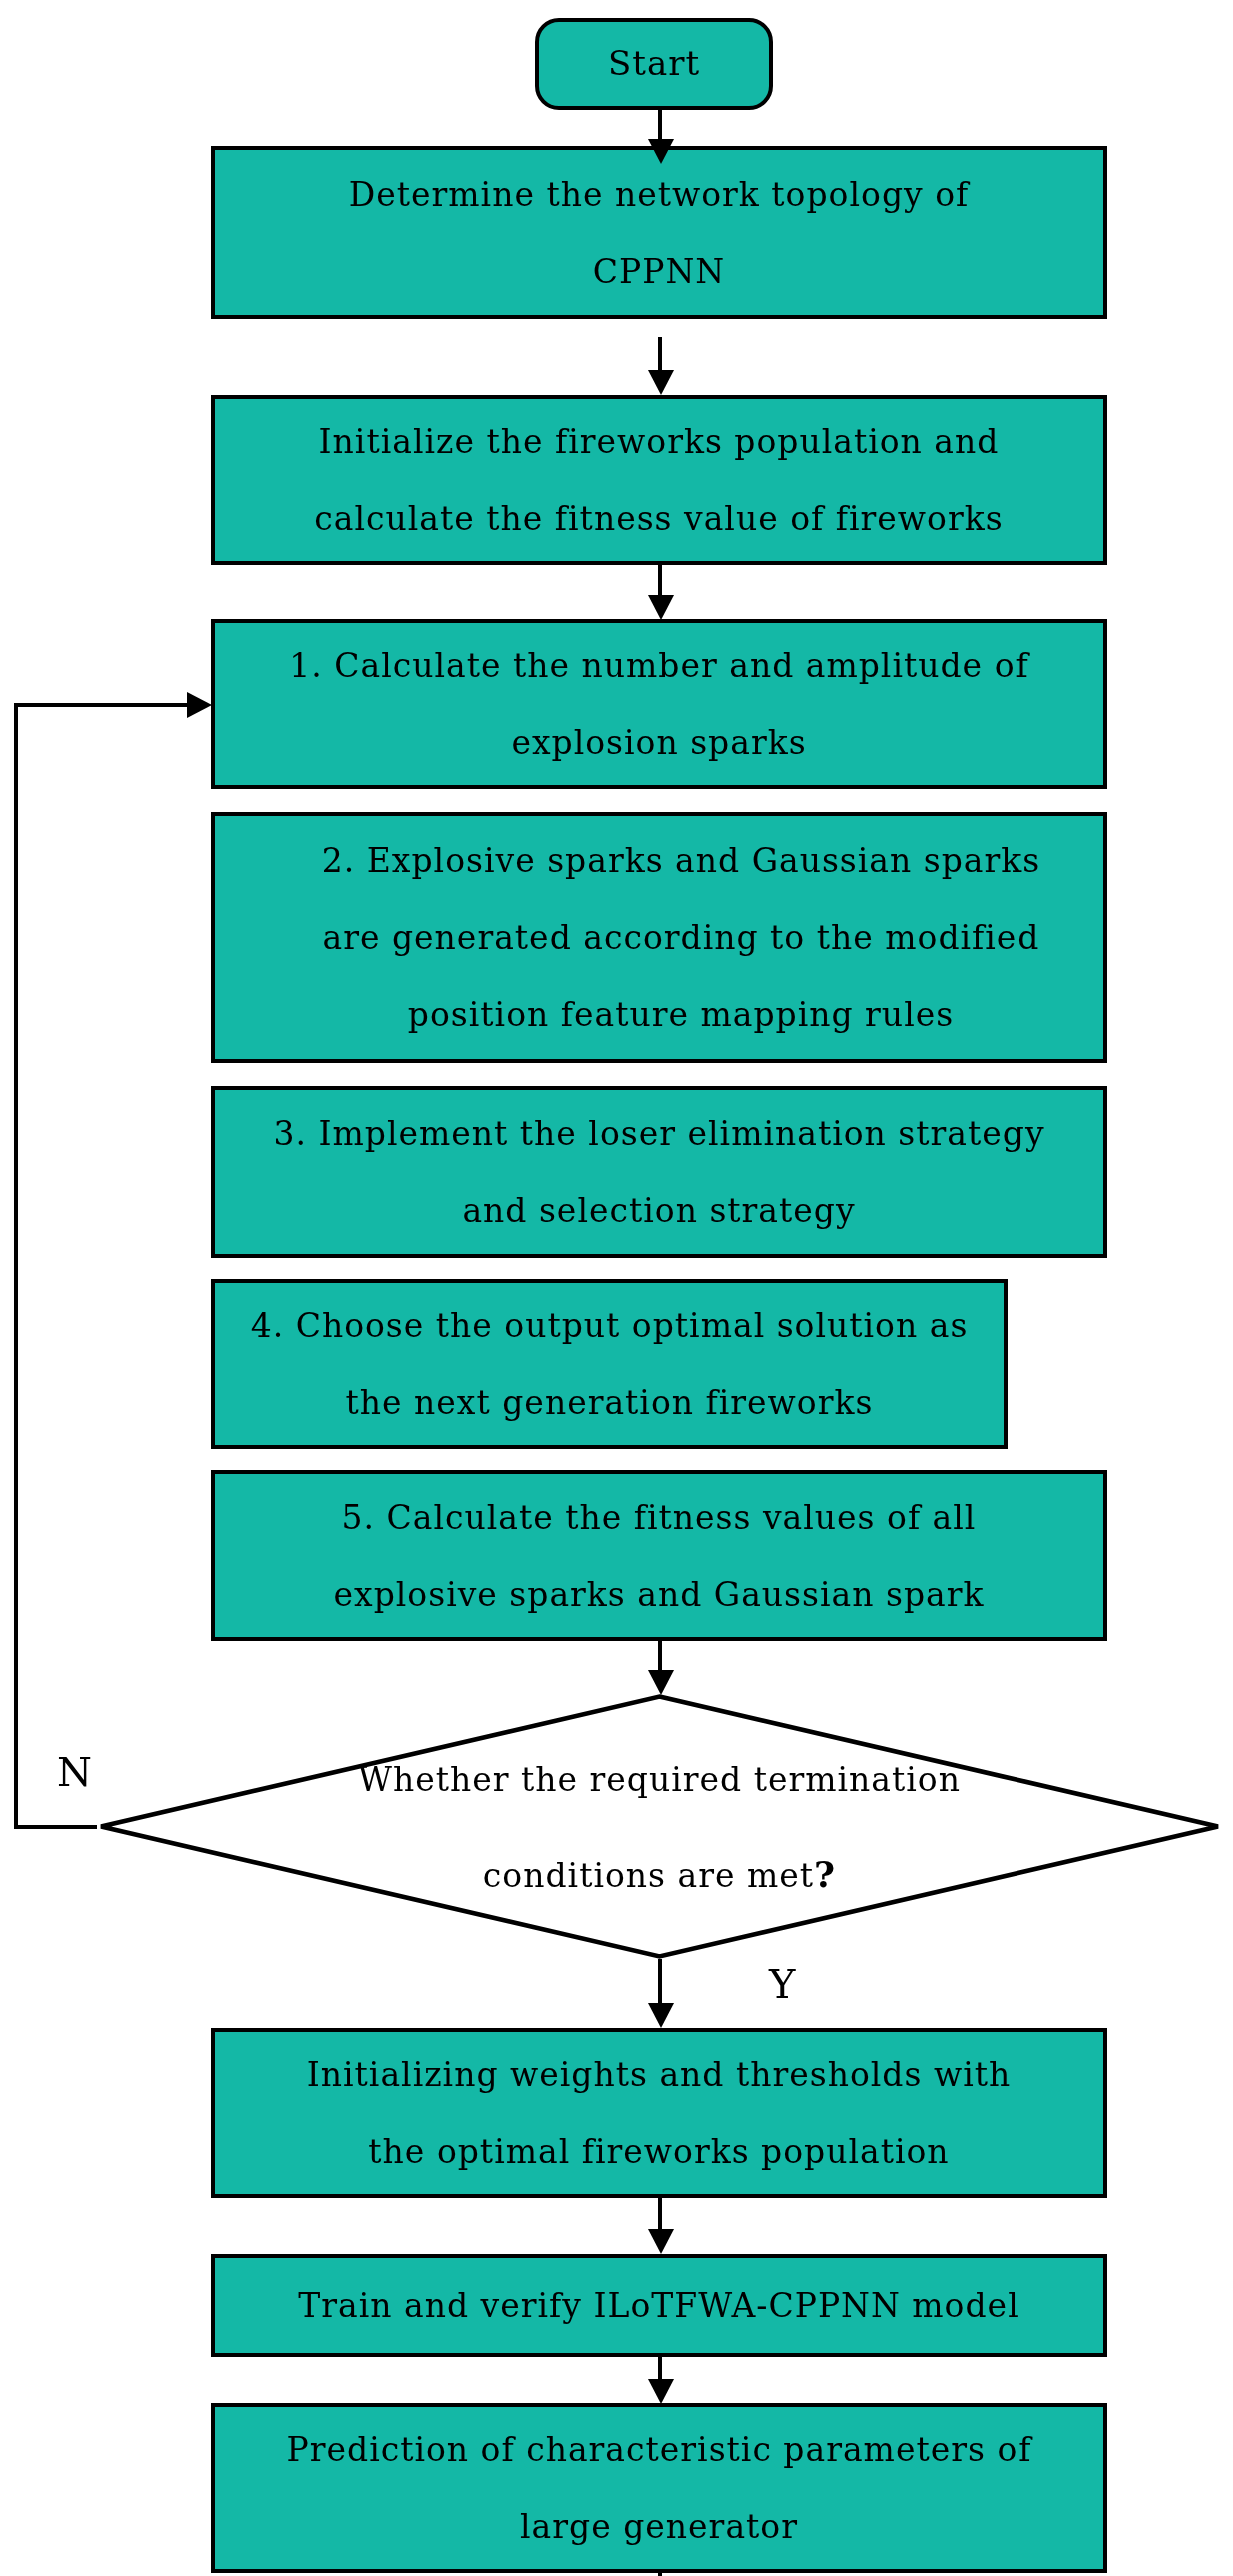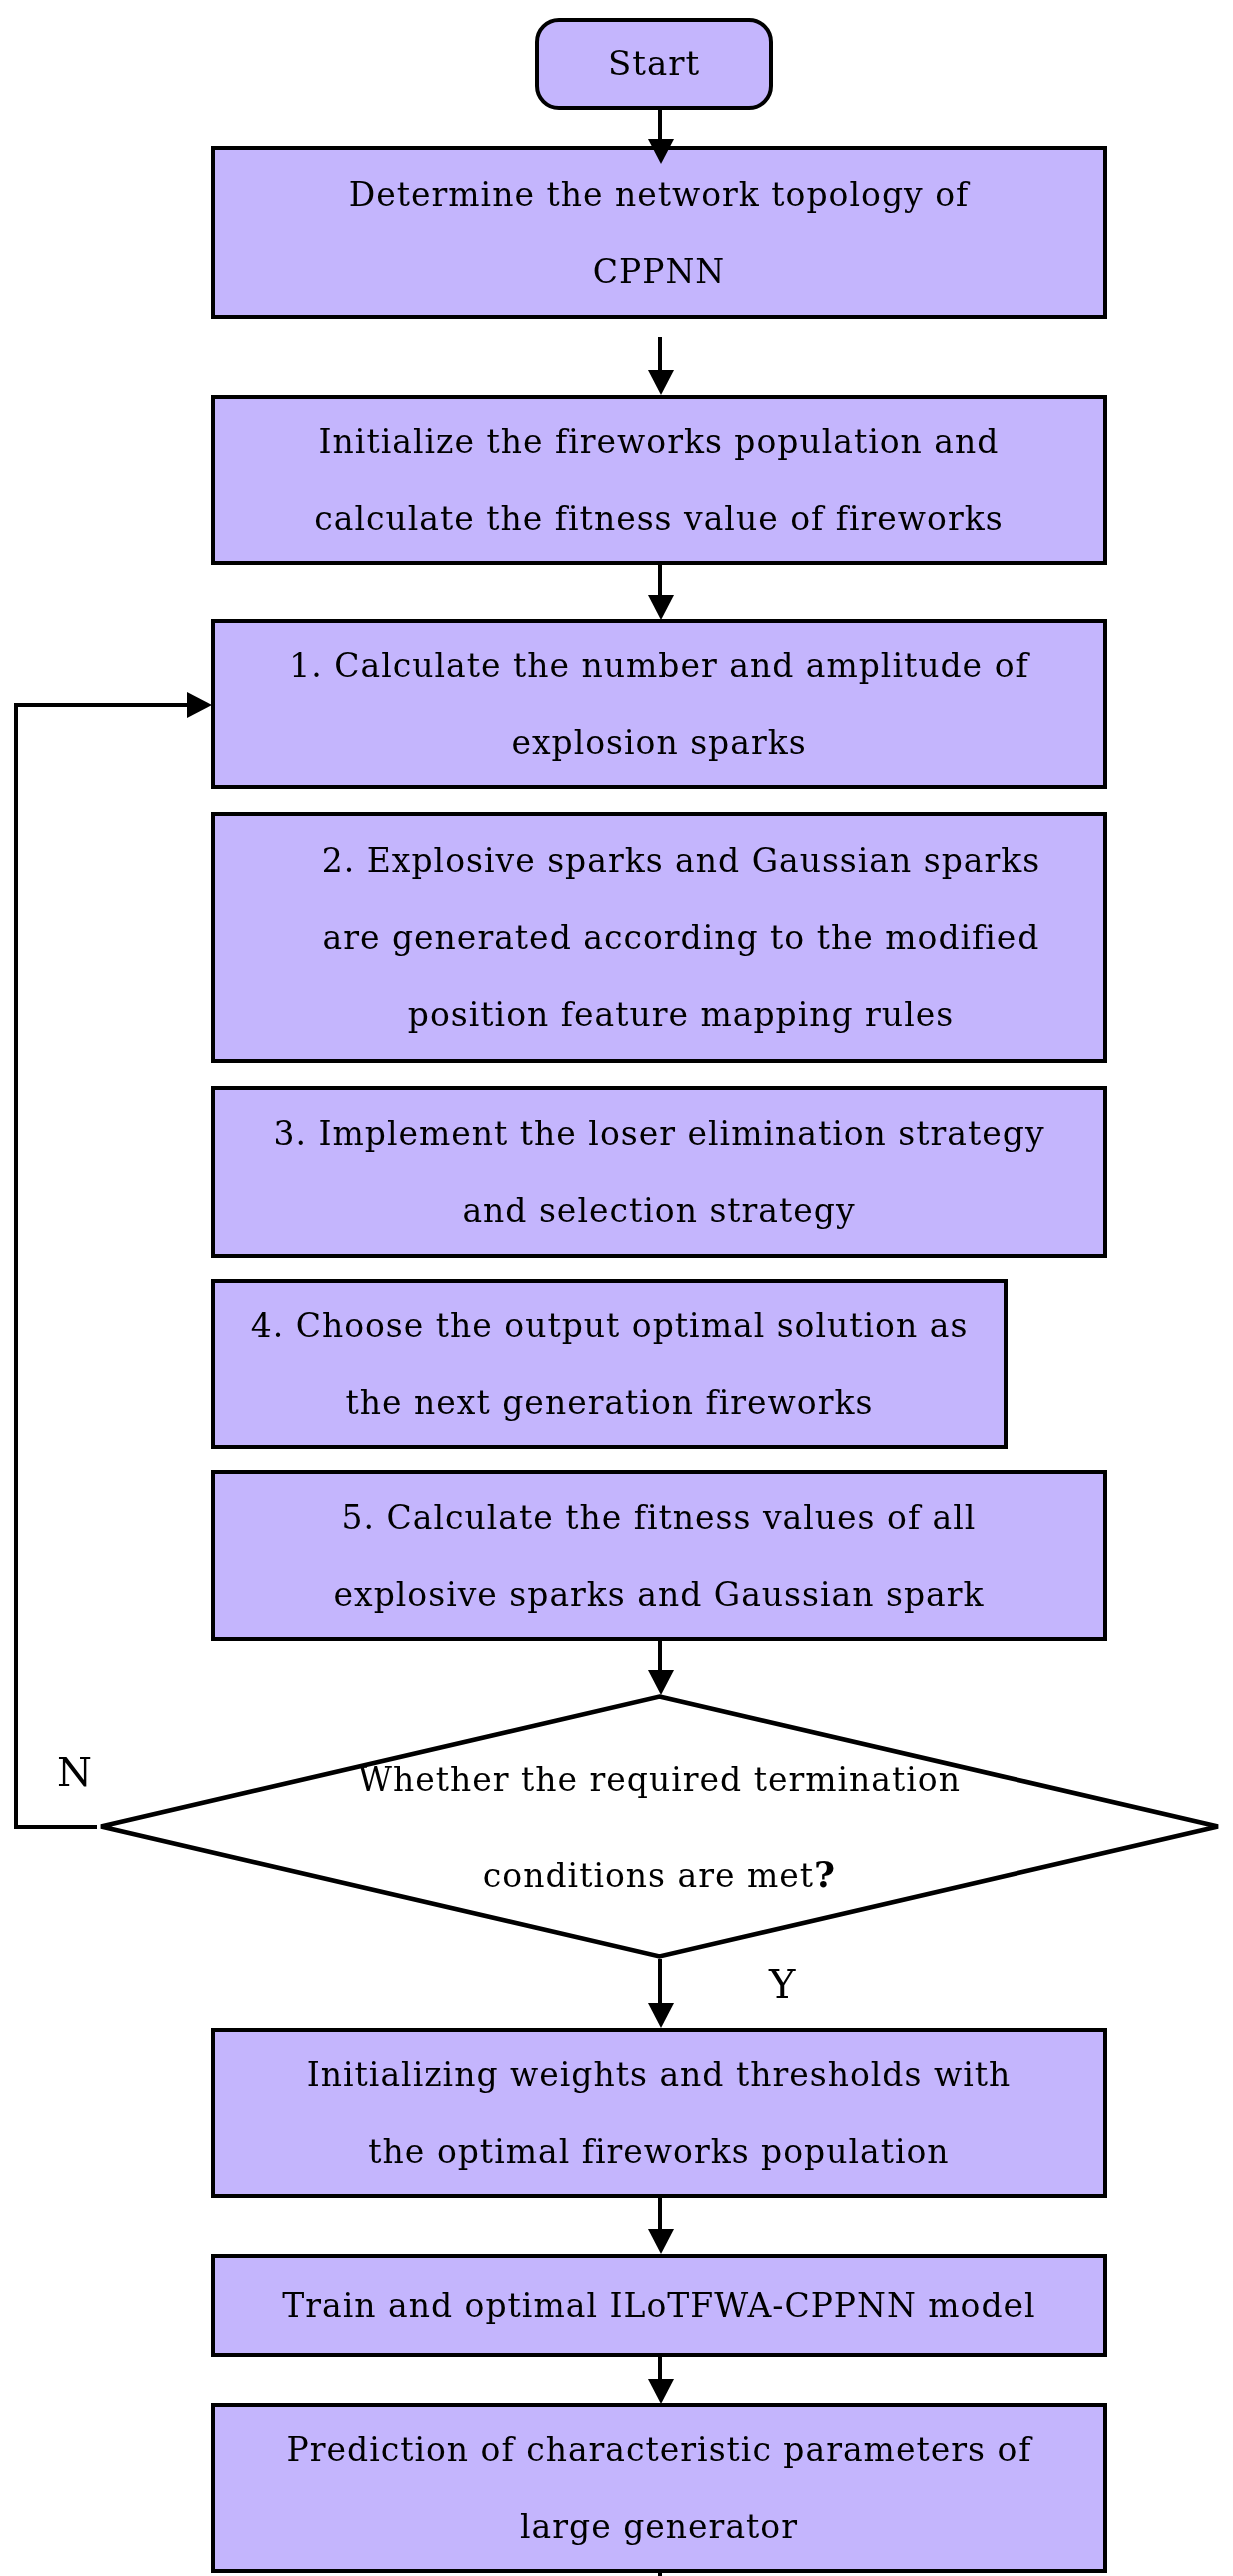--- a/index.html
+++ b/index.html
@@ -13,21 +13,21 @@
     height: 2742px;
     background: #ffffff;
     font-family: "DejaVu Serif", "Liberation Serif", serif;
     color: #000000;
     overflow: hidden;
   }
   .node {
     position: absolute;
     box-sizing: border-box;
     border: 4.1px solid #000000;
-    background: #c4b5fd;
+    background: #14b8a6;
     display: flex;
     align-items: center;
     justify-content: center;
     text-align: center;
     font-size: 33px;
     line-height: 77px;
     letter-spacing: 1px;
     white-space: pre-line;
   }
   .terminator {
@@ -145,21 +145,21 @@
   <svg class="diamond-svg" viewBox="0 0 2180 514" preserveAspectRatio="none">
     <polygon points="1090,5 2174,257 1090,509 6,257" fill="#ffffff" stroke="#000000" stroke-width="9"></polygon>
   </svg>
   <div class="diamond-text">
     <span>Whether the required termination</span>
     <span><span>conditions are met</span><span class="qmark">?</span></span>
   </div>
 
   <div class="node n-b8">Initializing weights and thresholds with
 the optimal fireworks population</div>
-  <div class="node n-b9">Train and optimal ILoTFWA-CPPNN model</div>
+  <div class="node n-b9">Train and verify ILoTFWA-CPPNN model</div>
   <div class="node n-b10">Prediction of characteristic parameters of
 large generator</div>
 
   <div class="vline c1"></div>
   <div class="arrow-down a1"></div>
 
   <div class="vline c2"></div>
   <div class="arrow-down a2"></div>
 
   <div class="vline c3"></div>

